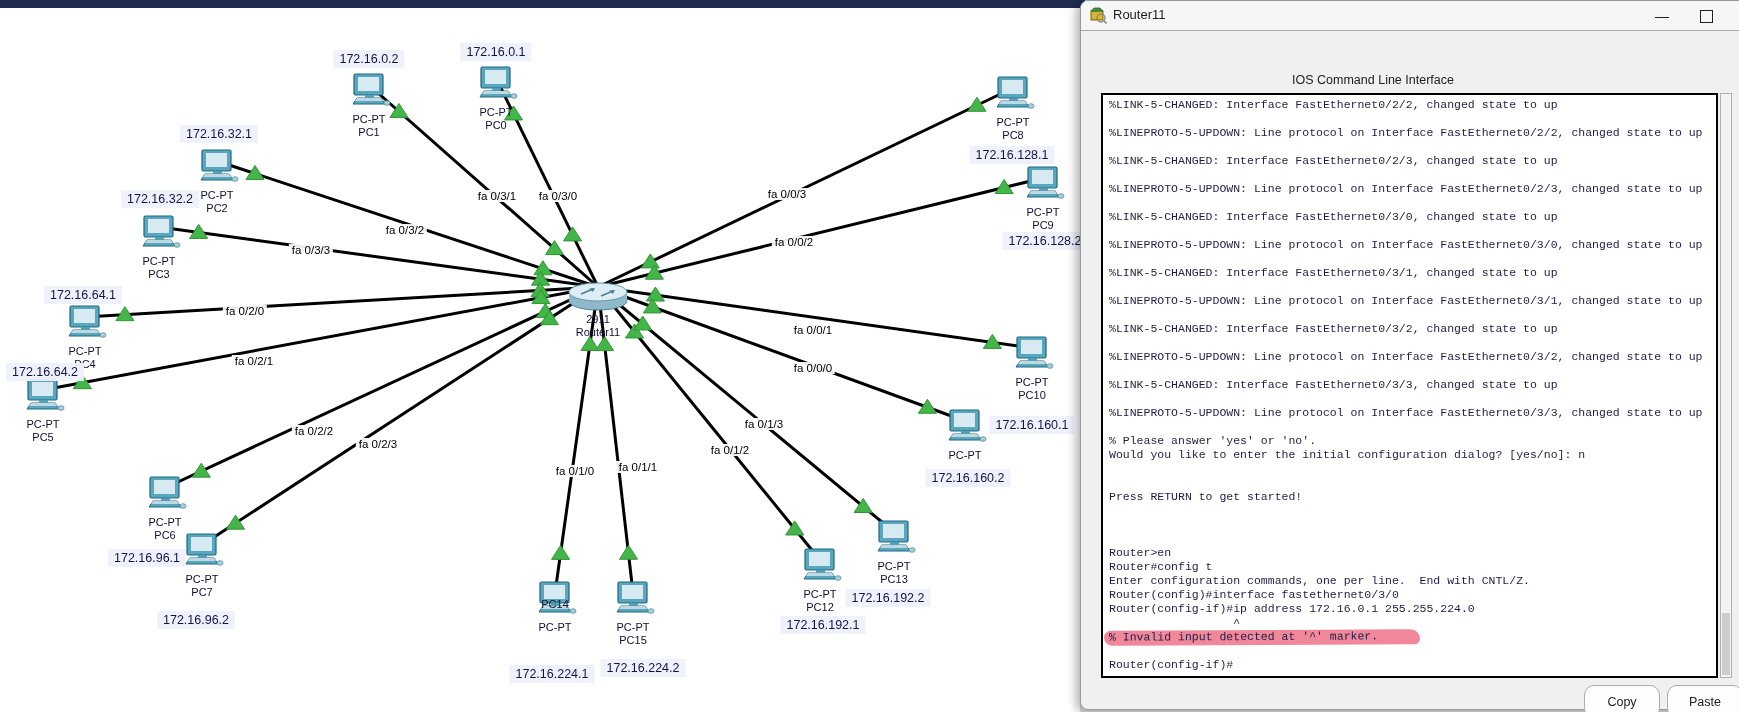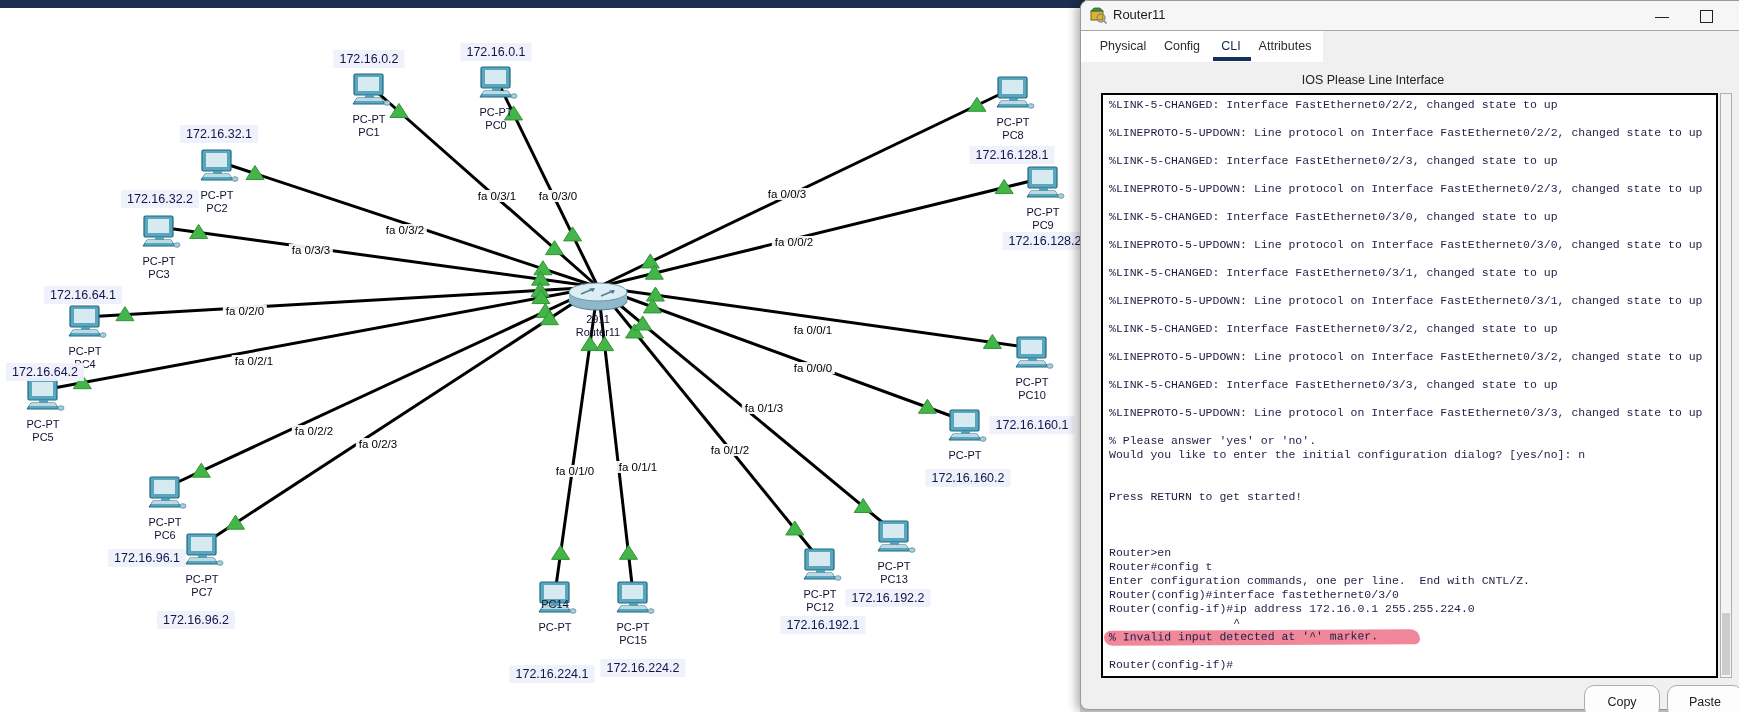--- a/index.html
+++ b/index.html
@@ -273,21 +273,21 @@
             <rect x="7" y="8" width="29" height="21" rx="1.5" fill="#58a7bf" stroke="#1e687f" stroke-width="1.2"></rect>
             <rect x="11" y="11" width="21" height="14" fill="#d7eaf1"></rect>
             <rect x="18" y="29" width="9" height="2.5" fill="#4f9fba"></rect>
             <polygon points="10,32 34,32 38,38 6,38" fill="#58a7bf" stroke="#1e687f" stroke-width="1"></polygon>
             <polygon points="10,32 34,32 36,35 8,35" fill="#bcd9e4"></polygon>
             <ellipse cx="40" cy="37" rx="3" ry="2.3" fill="#a9cdd9" stroke="#5b93a6" stroke-width="0.8"></ellipse>
           </svg></div>
         <div class="node-label" style="left: 894px; top: 558px;">PC-PT</div>
         <div class="node-label" style="left: 894px; top: 571px; text-align: right;">PC13</div>
         <div class="ip-label" style="left: 888px; top: 590px;">172.16.192.2</div>
-        <div class="if-label" style="left: 764px; top: 400px;">fa 0/1/3</div>
+        <div class="if-label" style="left: 764px; top: 416px;">fa 0/1/3</div>
         <div class="node-icon" style="left: 533px; top: 566px;"><svg width="44" height="40" viewBox="0 0 44 40">
             <rect x="7" y="8" width="29" height="21" rx="1.5" fill="#58a7bf" stroke="#1e687f" stroke-width="1.2"></rect>
             <rect x="11" y="11" width="21" height="14" fill="#d7eaf1"></rect>
             <rect x="18" y="29" width="9" height="2.5" fill="#4f9fba"></rect>
             <polygon points="10,32 34,32 38,38 6,38" fill="#58a7bf" stroke="#1e687f" stroke-width="1"></polygon>
             <polygon points="10,32 34,32 36,35 8,35" fill="#bcd9e4"></polygon>
             <ellipse cx="40" cy="37" rx="3" ry="2.3" fill="#a9cdd9" stroke="#5b93a6" stroke-width="0.8"></ellipse>
           </svg></div>
         <div class="node-label" style="left: 555px; top: 619px;">PC-PT</div>
         <div class="node-label" style="left: 555px; top: 596px;">PC14</div>
@@ -327,29 +327,22 @@
           <polygon points="1,4 13,4 10,1 4,1" fill="#3f9042" stroke="#2a6b2d" stroke-width="0.8"></polygon>
           <circle cx="11" cy="11" r="4" fill="none" stroke="#8a8a8a" stroke-width="1.4"></circle>
           <line x1="14" y1="14" x2="16.5" y2="16.5" stroke="#8a8a8a" stroke-width="1.6"></line>
         </svg>
       </span>
       <span class="title">Router11</span>
       <span class="win-btn win-min"></span>
       <span class="win-btn win-max"></span>
     </div>
 
-    <div class="tabbar">
-      <span class="tab tab-physical">Physical</span>
-      <span class="tab tab-config">Config</span>
-      <span class="tab tab-cli active">CLI</span>
-      <span class="tab tab-attributes">Attributes</span>
-      <span class="tab-underline"></span>
-    </div>
-
-    <div class="ios-header">IOS Please Line Interface</div>
+
+    <div class="ios-header">IOS Command Line Interface</div>
 
     <div class="terminal">
       <pre id="term"><div>%LINK-5-CHANGED: Interface FastEthernet0/2/2, changed state to up</div><div>&nbsp;</div><div>%LINEPROTO-5-UPDOWN: Line protocol on Interface FastEthernet0/2/2, changed state to up</div><div>&nbsp;</div><div>%LINK-5-CHANGED: Interface FastEthernet0/2/3, changed state to up</div><div>&nbsp;</div><div>%LINEPROTO-5-UPDOWN: Line protocol on Interface FastEthernet0/2/3, changed state to up</div><div>&nbsp;</div><div>%LINK-5-CHANGED: Interface FastEthernet0/3/0, changed state to up</div><div>&nbsp;</div><div>%LINEPROTO-5-UPDOWN: Line protocol on Interface FastEthernet0/3/0, changed state to up</div><div>&nbsp;</div><div>%LINK-5-CHANGED: Interface FastEthernet0/3/1, changed state to up</div><div>&nbsp;</div><div>%LINEPROTO-5-UPDOWN: Line protocol on Interface FastEthernet0/3/1, changed state to up</div><div>&nbsp;</div><div>%LINK-5-CHANGED: Interface FastEthernet0/3/2, changed state to up</div><div>&nbsp;</div><div>%LINEPROTO-5-UPDOWN: Line protocol on Interface FastEthernet0/3/2, changed state to up</div><div>&nbsp;</div><div>%LINK-5-CHANGED: Interface FastEthernet0/3/3, changed state to up</div><div>&nbsp;</div><div>%LINEPROTO-5-UPDOWN: Line protocol on Interface FastEthernet0/3/3, changed state to up</div><div>&nbsp;</div><div>% Please answer 'yes' or 'no'.</div><div>Would you like to enter the initial configuration dialog? [yes/no]: n</div><div>&nbsp;</div><div>&nbsp;</div><div>Press RETURN to get started!</div><div>&nbsp;</div><div>&nbsp;</div><div>&nbsp;</div><div>Router&gt;en</div><div>Router#config t</div><div>Enter configuration commands, one per line.  End with CNTL/Z.</div><div>Router(config)#interface fastethernet0/3/0</div><div>Router(config-if)#ip address 172.16.0.1 255.255.224.0</div><div>                  ^</div><div><span class="hl">% Invalid input detected at '^' marker.</span></div><div>&nbsp;</div><div>Router(config-if)#</div></pre>
     </div>
     <div class="term-scrollbar">
       <div class="thumb"></div>
     </div>
 
     <button class="btn btn-copy">Copy</button>
     <button class="btn btn-paste">Paste</button>

